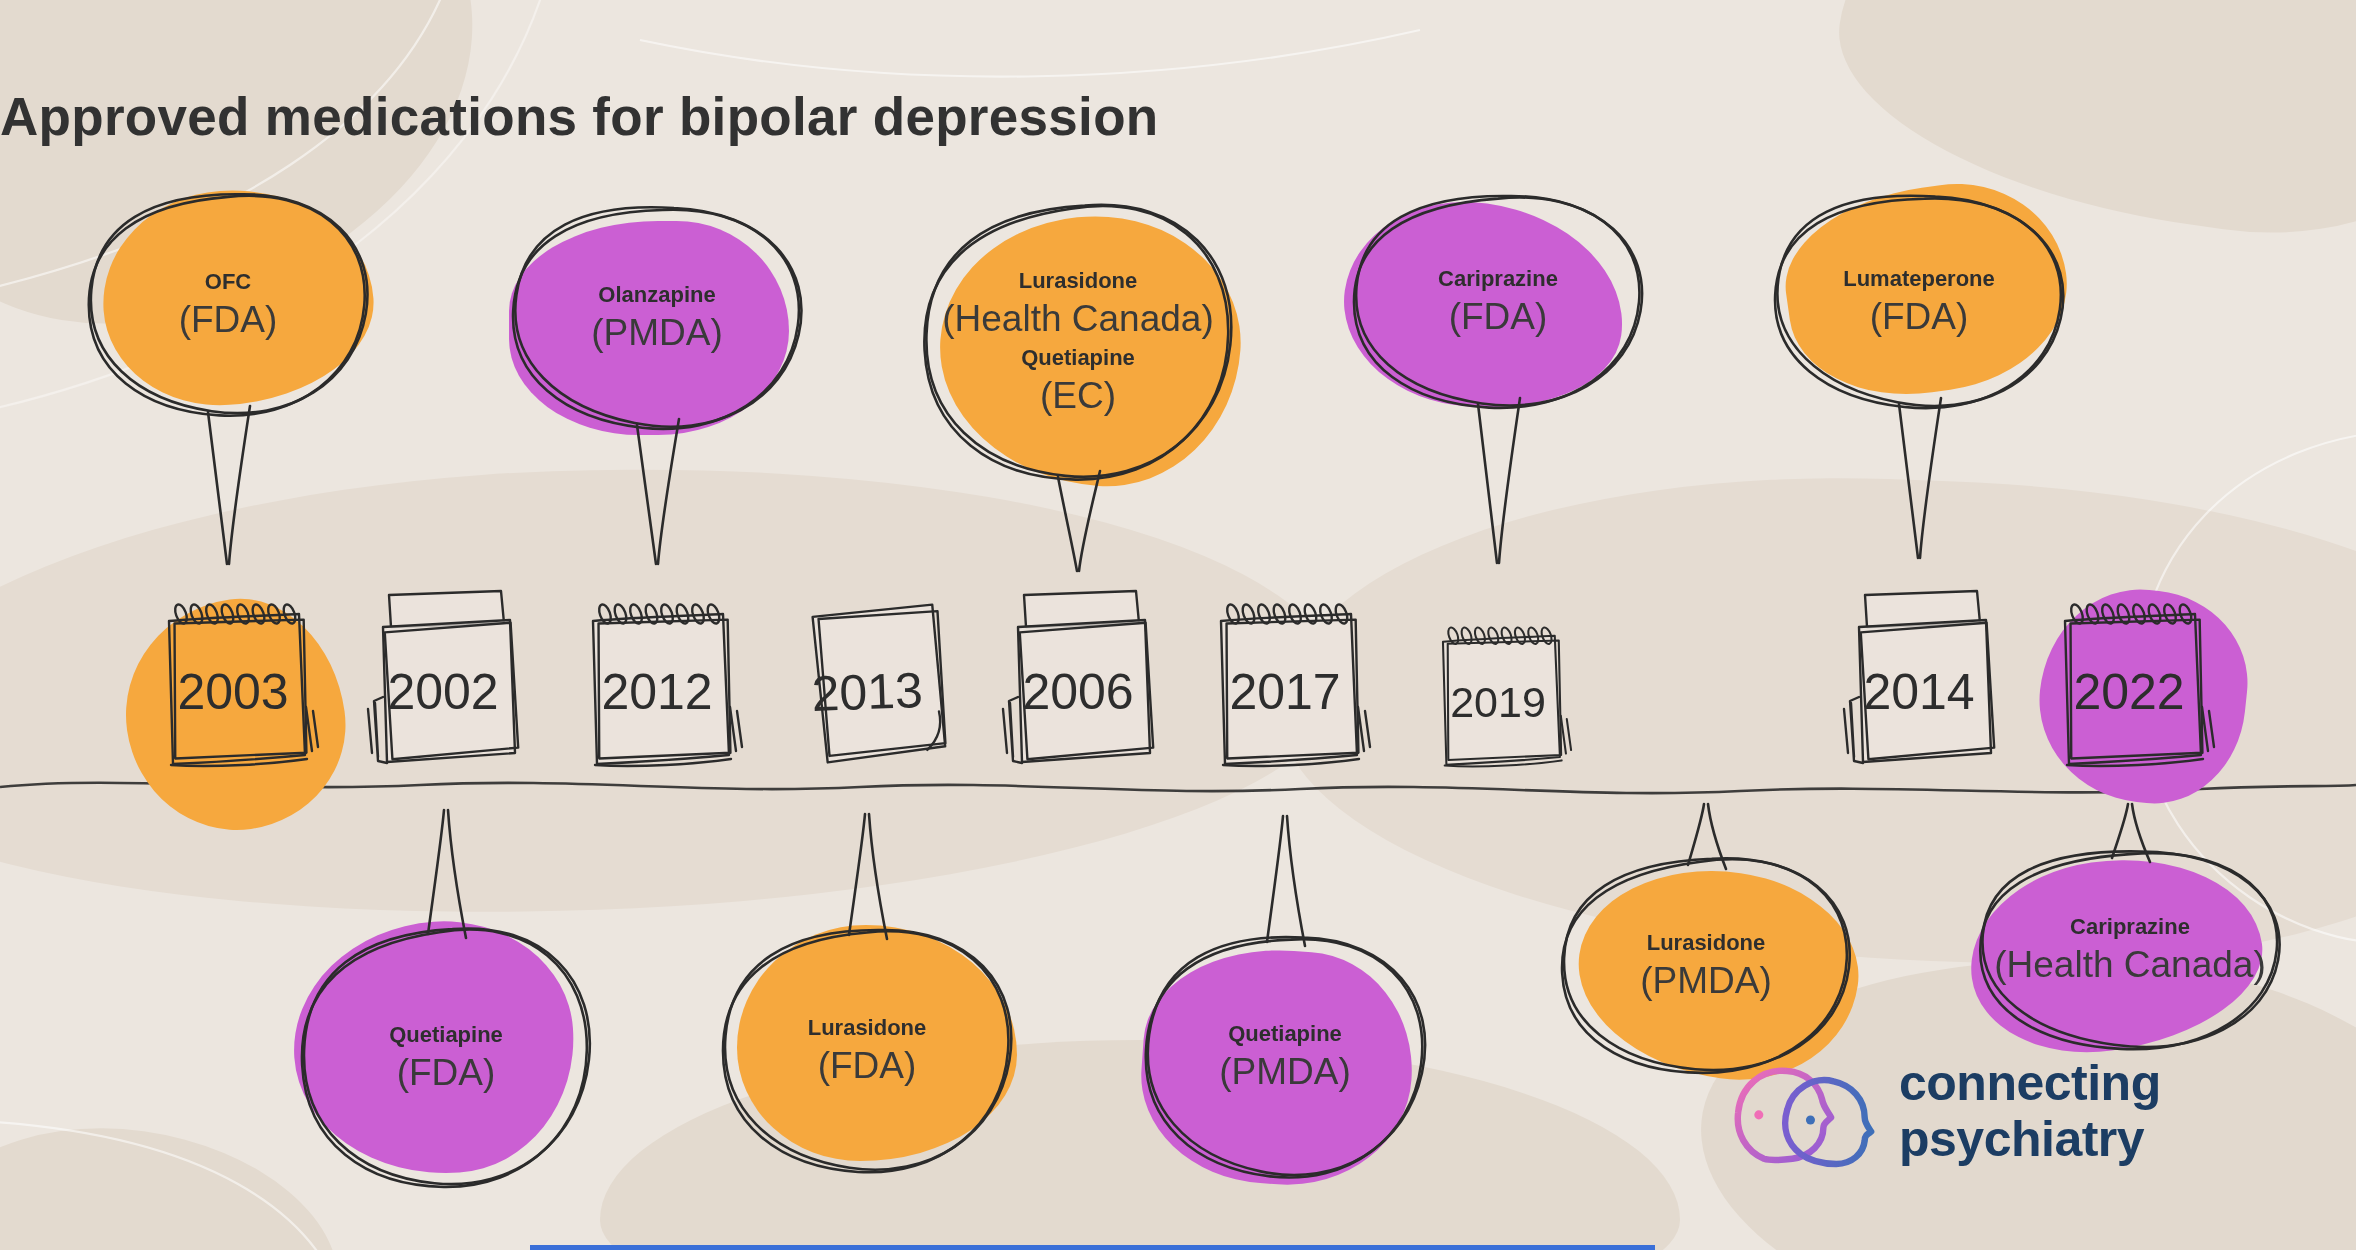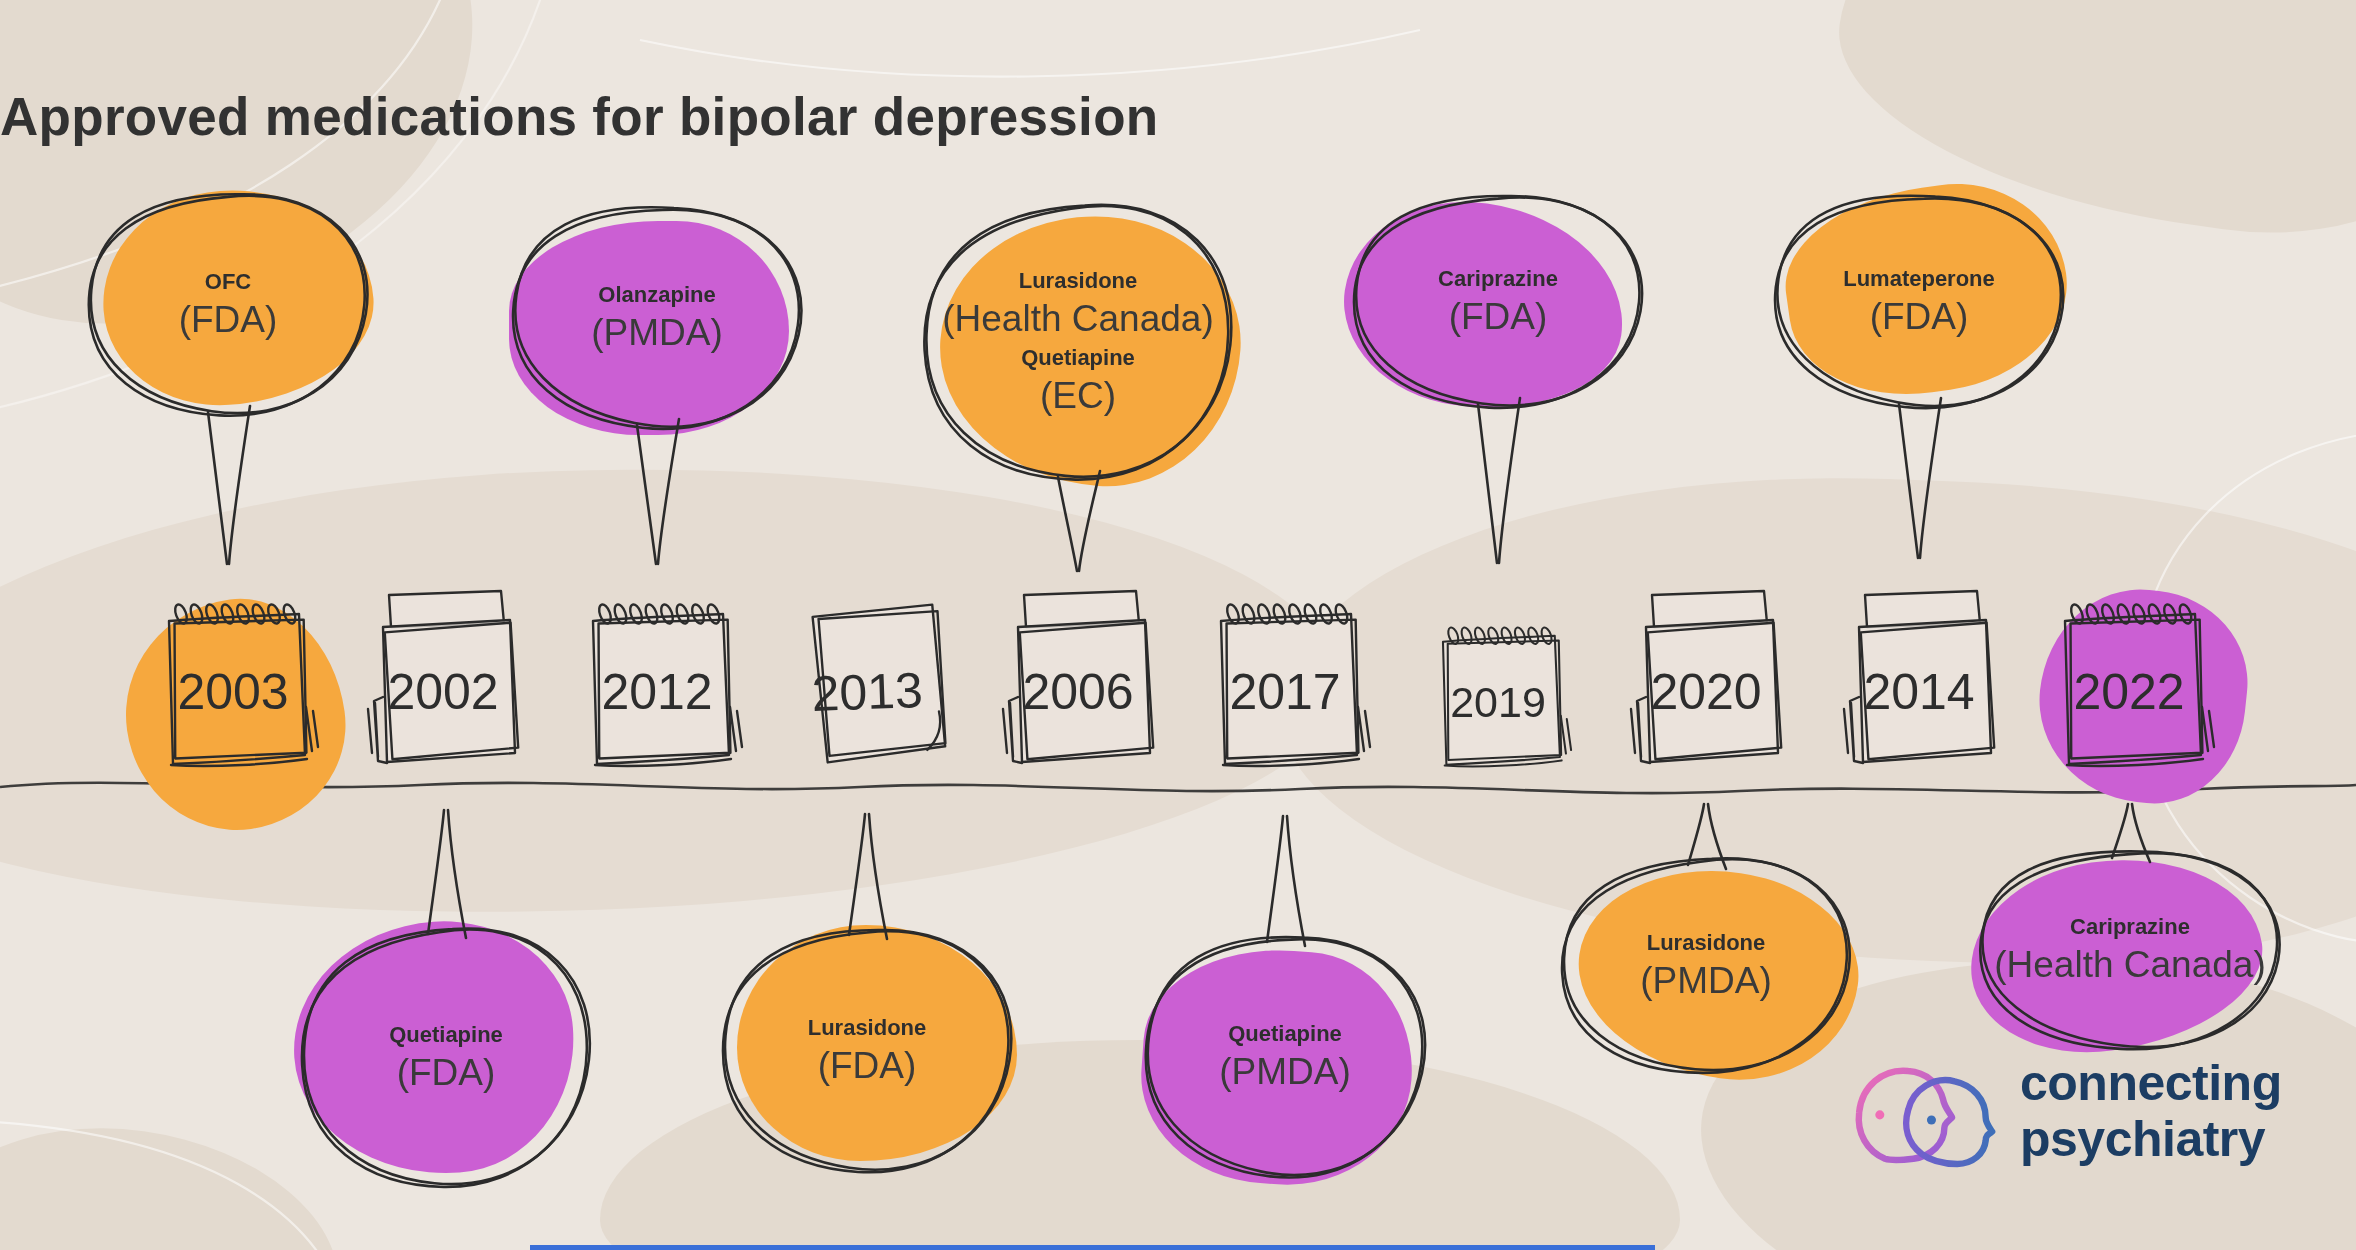--- a/index.html
+++ b/index.html
@@ -21,21 +21,21 @@
   .calendar.tilt{transform:rotate(-2deg)}
   .bubble{position:absolute;width:var(--w);height:calc(var(--h) + var(--tail))}
   .blob-fill{position:absolute}
   .bubble .sketch{position:absolute;left:0;top:0}
   .bubble-text{position:absolute;left:0;width:100%;display:flex;flex-direction:column;
                align-items:center;justify-content:center;text-align:center;padding:0 18px}
   .bubble.top .bubble-text{top:0;height:var(--h)}
   .bubble.bottom .bubble-text{top:var(--tail);height:var(--h)}
   .med{font-weight:700;font-size:22px;color:#2e2e2e;line-height:1.32}
   .agency{font-size:37px;color:#3a3a3a;line-height:1.28}
-  .logo{position:absolute;left:1840px;top:1040px;display:flex;align-items:center;gap:10px}
+  .logo{position:absolute;left:1719px;top:1040px;display:flex;align-items:center;gap:10px}
   .logo-icon{width:170px;height:142px}
   .logo-text{font-weight:700;font-size:50px;line-height:1.12;color:#1C3D63;letter-spacing:-.5px}
   .bottom-line{position:absolute;height:5px;background:#3A6FD8;bottom:0;left:530px;width:1125px}
 </style>
 </head>
 <body>
 
 <div class="canvas">
 
   <div class="bg-shape" style="left:-140px;top:-160px;width:620px;height:470px;background:#E3DACF;border-radius:45% 55% 60% 40%/50% 45% 55% 50%;transform:rotate(-12deg)"></div>
@@ -166,31 +166,20 @@
           <ellipse cx="84.5" cy="49" rx="5" ry="10" fill="none" transform="rotate(-20 84.5 49)"></ellipse>
           <ellipse cx="100" cy="49" rx="5" ry="10" fill="none" transform="rotate(-20 100 49)"></ellipse>
           <ellipse cx="115.5" cy="49" rx="5" ry="10" fill="none" transform="rotate(-20 115.5 49)"></ellipse>
           <ellipse cx="131" cy="49" rx="5" ry="10" fill="none" transform="rotate(-20 131 49)"></ellipse>
           <ellipse cx="146.5" cy="49" rx="5" ry="10" fill="none" transform="rotate(-20 146.5 49)"></ellipse>
           <path d="M163,142 l6,44 M170,146 l5,36" fill="none"></path>
           <path d="M28,200 C70,203 130,199 164,194" fill="none"></path>
         </g>
       </svg>
     <span class="year">2019</span>
-  </div>
-  <div class="calendar" style="left:1616px">
-      <svg viewBox="0 0 180 240" class="cal-svg">
-        <g stroke="#2B2B2B" stroke-width="2.4" stroke-linecap="round" stroke-linejoin="round">
-          <path d="M36,30 L148,26 L151,58 L38,62 Z" fill="rgba(236,230,223,.75)"></path>
-          <path d="M30,62 L157,55 L162,188 L34,197 Z" fill="rgba(236,230,223,.75)"></path>
-          <path d="M33,66 L159,59 L164,184 L38,193 Z" fill="none" transform="rotate(-1.2 97 126)"></path>
-          <path d="M30,132 l-9,4 4,60 9,2 M22,138 l3,54 M15,144 l4,44" fill="none"></path>
-        </g>
-      </svg>
-    <span class="year">2020</span>
   </div>
   <div class="calendar" style="left:1829px">
       <svg viewBox="0 0 180 240" class="cal-svg">
         <g stroke="#2B2B2B" stroke-width="2.4" stroke-linecap="round" stroke-linejoin="round">
           <path d="M36,30 L148,26 L151,58 L38,62 Z" fill="rgba(236,230,223,.75)"></path>
           <path d="M30,62 L157,55 L162,188 L34,197 Z" fill="rgba(236,230,223,.75)"></path>
           <path d="M33,66 L159,59 L164,184 L38,193 Z" fill="none" transform="rotate(-1.2 97 126)"></path>
           <path d="M30,132 l-9,4 4,60 9,2 M22,138 l3,54 M15,144 l4,44" fill="none"></path>
         </g>
       </svg>

